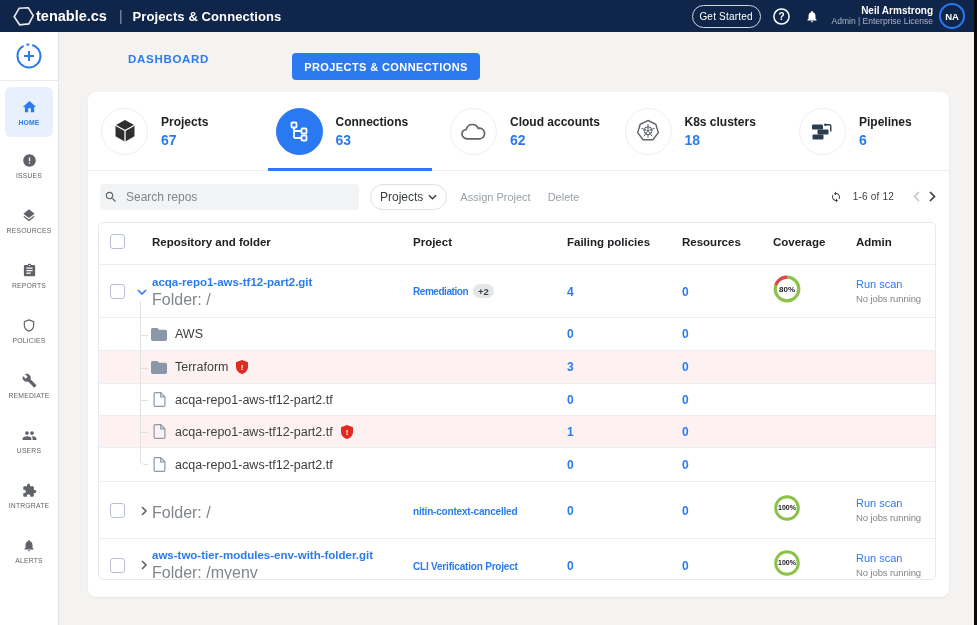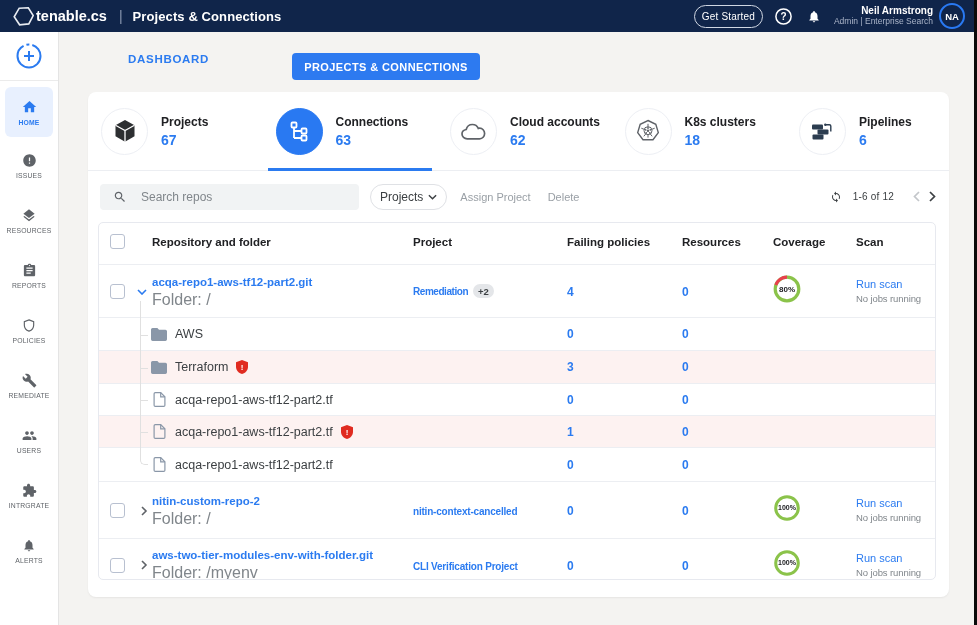--- a/index.html
+++ b/index.html
@@ -46,21 +46,21 @@
 .stat .circ { width:47px; height:47px; border-radius:50%; border:1px solid #edeff4; display:flex; align-items:center; justify-content:center; background:#fff; margin-left:9px; }
 .stat .circ.blue { background:#2979f2; border-color:#2979f2; }
 .stat .txt { margin-left:13px; }
 .stat .t1 { font-size:12px; font-weight:bold; color:#202124; }
 .stat .t2 { font-size:14px; font-weight:bold; color:#2b7bf0; margin-top:3px; }
 .stats-border { position:relative; height:1px; background:#eceef2; }
 .stats-underline { position:absolute; left:180px; top:-2px; width:164px; height:3px; background:#2b7bf0; z-index:2; }
 
 
 .toolbar { display:flex; align-items:center; height:51px; padding:0 14px 0 12px; position:relative;}
-.search { width:259px; height:26px; background:#f1f3f4; border-radius:4px; display:flex; align-items:center; padding:0 13px;gap:6px; }
+.search { width:259px; height:26px; background:#f1f3f4; border-radius:4px; display:flex; align-items:center; padding:0 4px; }
 .search .ph { color:#80868b; font-size:12px; margin-left:8px; }
 .pill { border:1px solid #dfe1e5; border-radius:13px; height:26px; display:flex; align-items:center; padding:0 9px; margin-left:11px; font-size:12px; color:#3c4043;}
 .pill .car { margin-left:5px; }
 .tb-act { color:#9aa0a6; font-size:11px; margin-left:13px; }
 .tb-act.d2 { margin-left:17px; }
 .pag { position:absolute; right:13px; display:flex; align-items:center; }
 .pag .cnt { font-size:10px; color:#3c4043; margin:0 10px 0 11px; letter-spacing:.2px; }
 .pag .arr { margin-left:9px; display:block; }
 
 
@@ -109,21 +109,21 @@
     <div class="btn-getstarted">Get Started</div>
     <svg class="tb-q" width="17" height="17" viewBox="0 0 17 17">
         <circle cx="8.5" cy="8.5" r="7.6" fill="none" stroke="#fff" stroke-width="1.5"></circle>
         <text x="8.5" y="12" text-anchor="middle" fill="#fff" font-size="10" font-weight="bold" font-family="Liberation Sans">?</text>
       </svg>
     <svg class="tb-bell" width="14" height="15" viewBox="0 0 24 24">
         <path fill="#fff" d="M12 22c1.1 0 2-.9 2-2h-4c0 1.1.9 2 2 2zm6-6v-5c0-3.07-1.63-5.64-4.5-6.32V4c0-.83-.67-1.5-1.5-1.5s-1.5.67-1.5 1.5v.68C7.64 5.36 6 7.92 6 11v5l-2 2v1h16v-1l-2-2z"></path>
       </svg>
     <div class="tb-user">
         <div class="n1">Neil Armstrong</div>
-        <div class="n2">Admin | Enterprise Search</div>
+        <div class="n2">Admin | Enterprise License</div>
       </div>
     <div class="tb-avatar">NA</div>
   </div>
 </div>
 
 <div class="sidebar">
   <div class="sb-plus">
     <svg width="26" height="26" viewBox="0 0 26 26">
       <circle cx="13" cy="13" r="11.5" fill="none" stroke="#2b7bf0" stroke-width="2" stroke-dasharray="48.2 3 3 3 15.1 1000"></circle>
       <path d="M13 8v10 M8 13h10" stroke="#2b7bf0" stroke-width="2" fill="none"></path>
@@ -305,21 +305,21 @@
   <div class="tbl">
     <div class="row hdr">
       <div class="c-check">
           <div class="cbx"></div>
         </div>
       <div class="c-name">Repository and folder</div>
       <div class="c-proj">Project</div>
       <div class="c-fail">Failing policies</div>
       <div class="c-res">Resources</div>
       <div class="c-cov">Coverage</div>
-      <div class="c-scan">Scan</div>
+      <div class="c-scan">Admin</div>
     </div>
 
     <div class="row r-repo">
       <div class="c-check">
           <div class="cbx"></div>
         </div>
       <svg class="chev" width="10" height="6" viewBox="0 0 10 6" style="position:absolute;left:36px;top:24px;">
           <path d="M1 1l4 4 4-4" stroke="#2b7bf0" stroke-width="1.6" fill="none"></path>
         </svg>
       <div class="treeline" style="top:36px; height:17px;"></div>
@@ -456,21 +456,20 @@
     </div>
 
     <div class="row r-repo" style="height:57px;">
       <div class="c-check">
           <div class="cbx"></div>
         </div>
       <svg class="chev" width="6" height="10" viewBox="0 0 6 10" style="position:absolute;left:38px;top:24px;">
           <path d="M1 1l4 4-4 4" stroke="#5f6368" stroke-width="1.6" fill="none"></path>
         </svg>
       <div class="c-name" style="padding-top:2px;">
-        <div class="repo-name">nitin-custom-repo-2</div>
         <div class="repo-folder">Folder: /</div>
       </div>
       <div class="c-proj"><span class="proj-link">nitin-context-cancelled</span></div>
       <div class="c-fail"><span class="val">0</span></div>
       <div class="c-res"><span class="val">0</span></div>
       <div class="c-cov">
         <svg width="28" height="28" viewBox="0 0 28 28">
           <circle cx="14" cy="14" r="11.3" fill="none" stroke="#8bc34a" stroke-width="3"></circle>
           <text x="14" y="16.4" text-anchor="middle" font-size="7" font-weight="bold" fill="#202124" font-family="Liberation Sans">100%</text>
         </svg>

